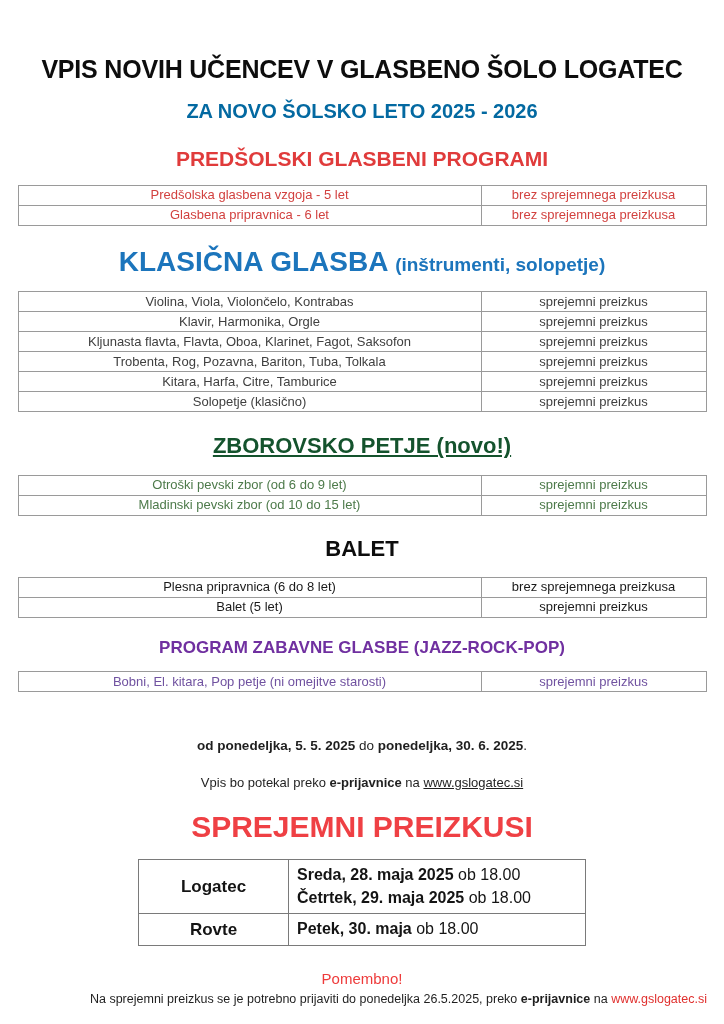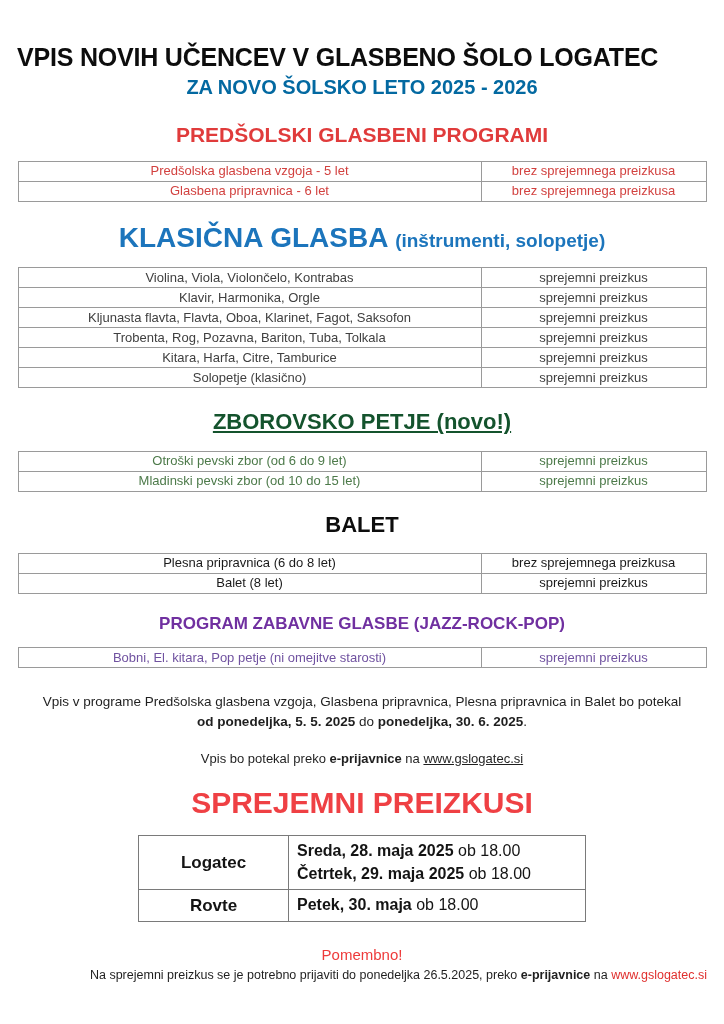--- a/index.html
+++ b/index.html
@@ -18,25 +18,26 @@
   .page {
     width: 724px;
     height: 1024px;
     box-sizing: border-box;
     padding: 0 17px;
     position: relative;
   }
 
   
   .title-main {
+    text-align: center;
     font-size: 25px;
     font-weight: bold;
     letter-spacing: -0.2px;
     color: #0d0d0d;
-    margin: 0;
+    margin: 12px;
     padding-top: 43px;
     line-height: 1.14;
   }
   .title-sub {
     text-align: center;
     font-size: 20px;
     font-weight: bold;
     color: #0369a1;
     margin: 0;
     padding-top: 4px;
@@ -260,39 +261,39 @@
 
   <div class="sec-heading h-ballet">BALET</div>
 
   <table class="ptable t-ballet black">
     <tbody>
       <tr>
         <td class="c-left">Plesna pripravnica (6 do 8 let)</td>
         <td class="c-right">brez sprejemnega preizkusa</td>
       </tr>
       <tr>
-        <td class="c-left">Balet (8 let)</td>
+        <td class="c-left">Balet (5 let)</td>
         <td class="c-right">sprejemni preizkus</td>
       </tr>
     </tbody>
   </table>
 
   <div class="sec-heading h-pop">PROGRAM ZABAVNE GLASBE (JAZZ-ROCK-POP)</div>
 
   <table class="ptable t-pop purple">
     <tbody>
       <tr>
         <td class="c-left">Bobni, El. kitara, Pop petje (ni omejitve starosti)</td>
         <td class="c-right">sprejemni preizkus</td>
       </tr>
     </tbody>
   </table>
 
   <div class="para p-enroll">
-    <span>Vpis v programe Predšolska glasbena vzgoja, Glasbena pripravnica, Plesna pripravnica in Balet bo potekal</span><br>
+    <br>
     <b>od ponedeljka, 5. 5. 2025</b><span> do </span><b>ponedeljka, 30. 6. 2025</b><span>.</span>
   </div>
 
   <div class="para p-eform">
     <span>Vpis bo potekal preko </span><b>e-prijavnice</b><span> na </span><span class="ulink">www.gslogatec.si</span>
   </div>
 
   <div class="h-exams">SPREJEMNI PREIZKUSI</div>
 
   <div class="exam-wrap">

